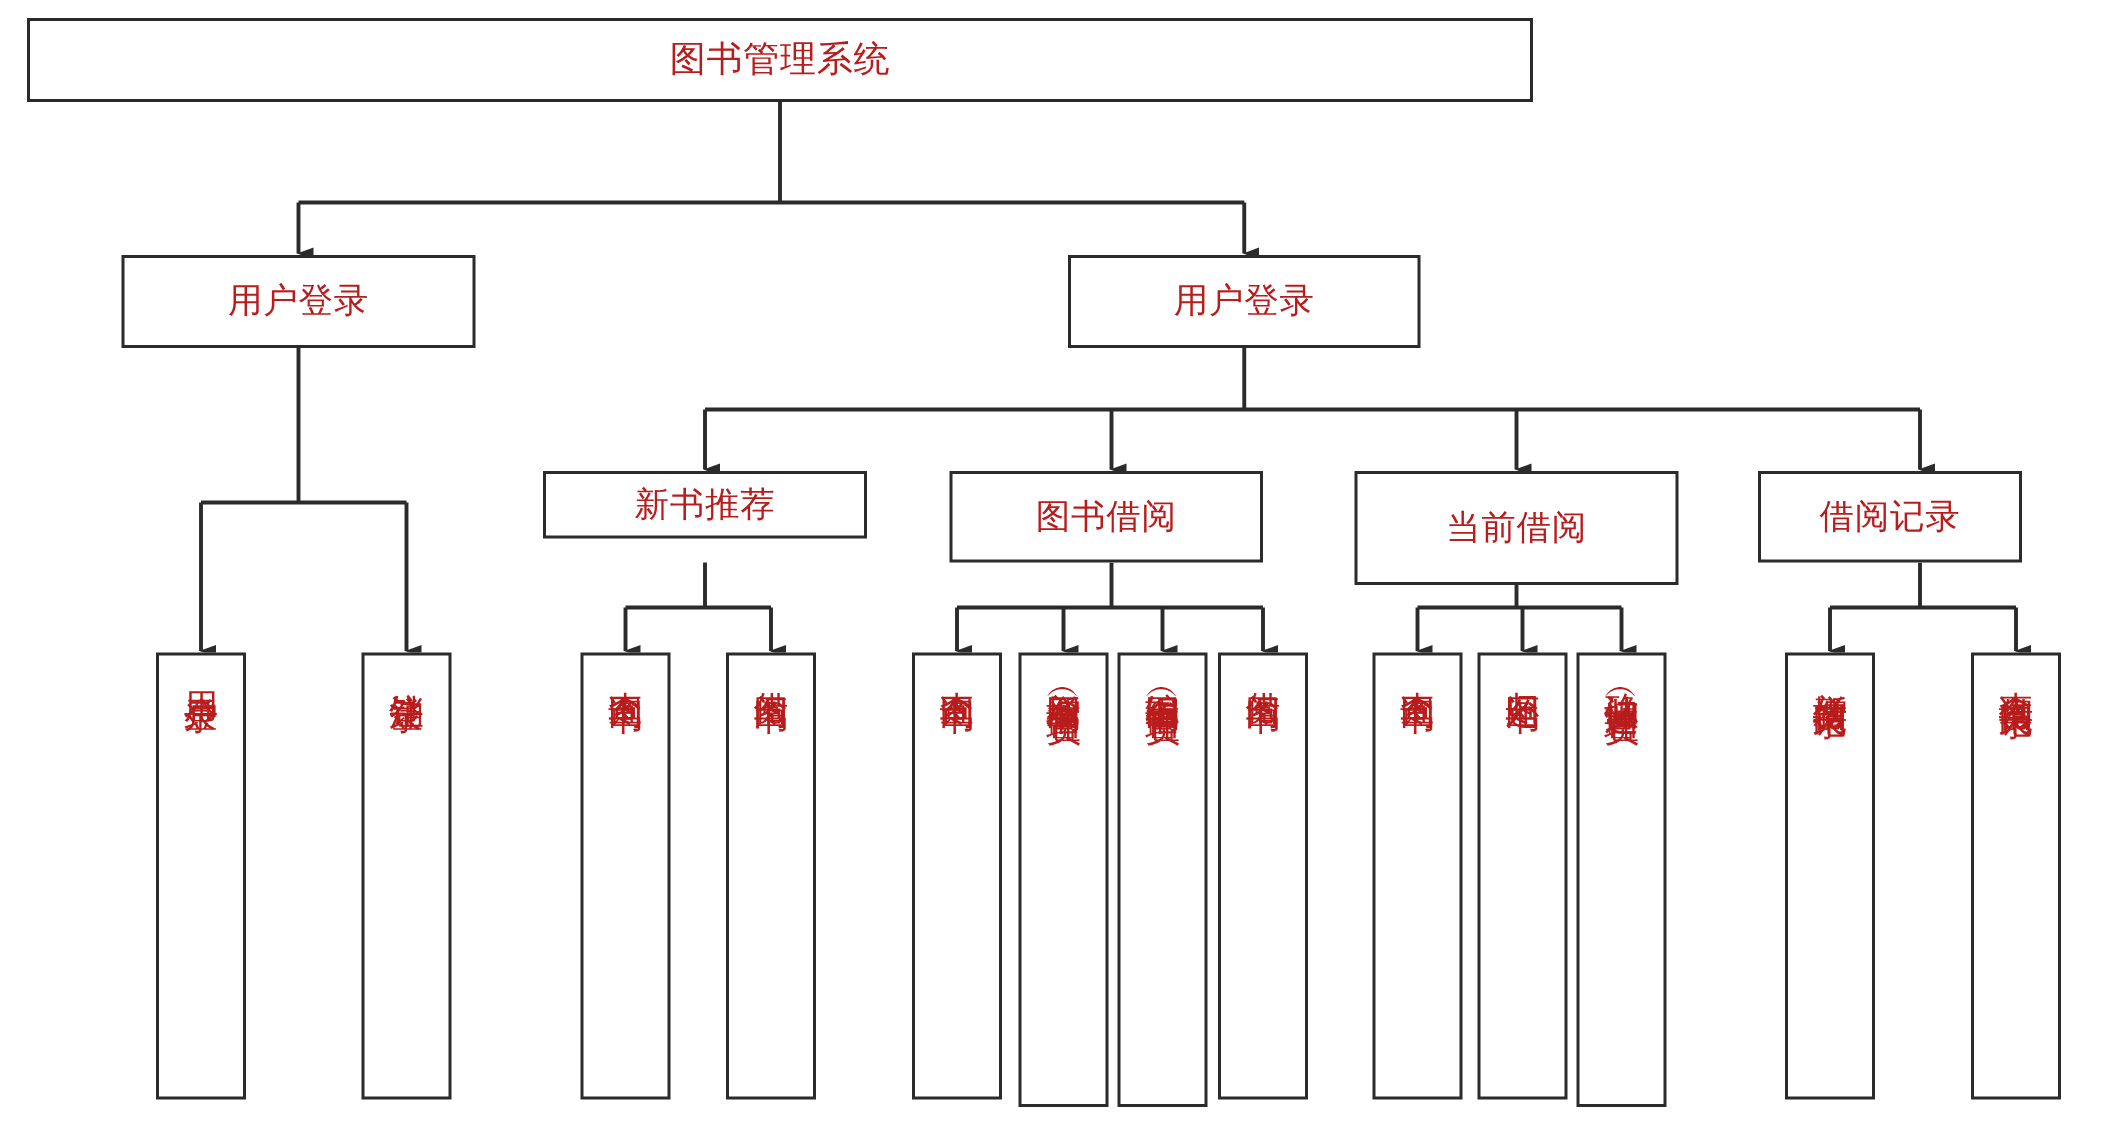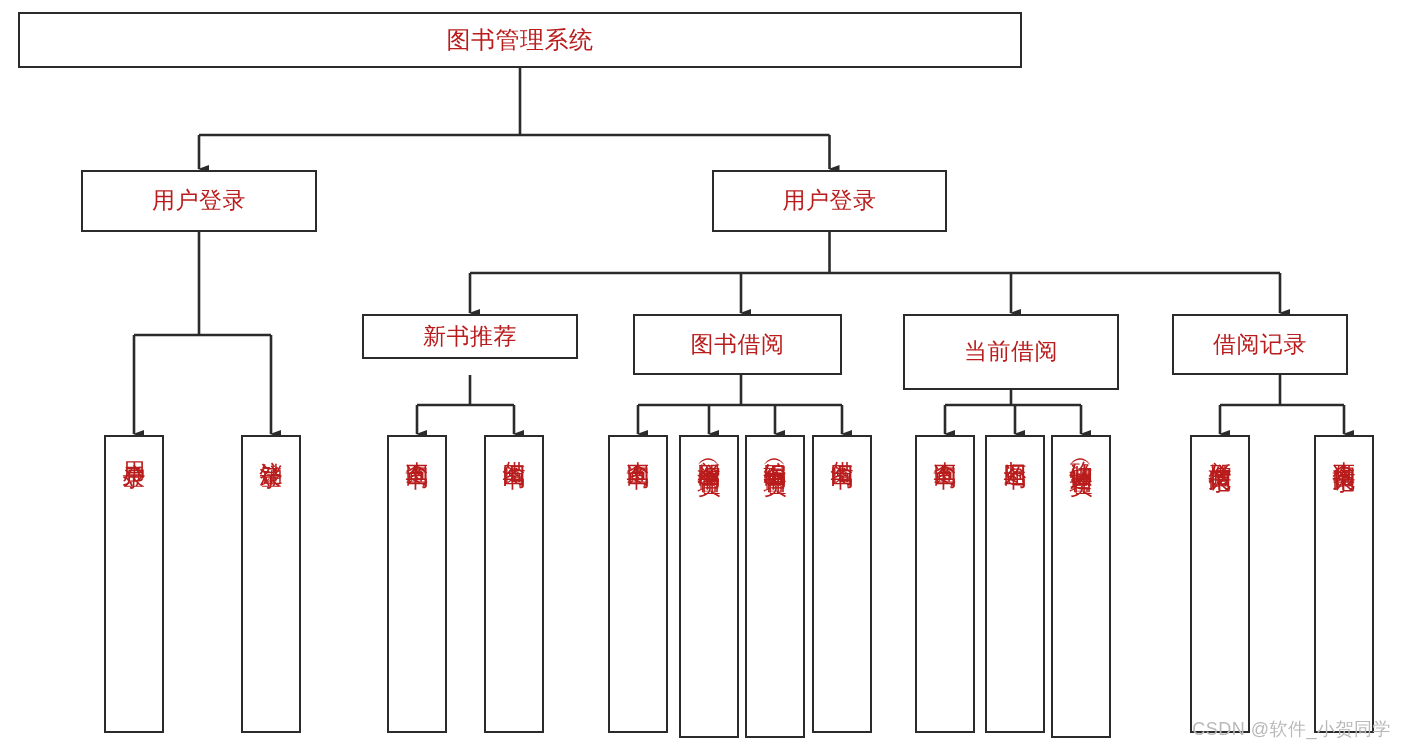--- a/index.html
+++ b/index.html
@@ -180,14 +180,13 @@
         <span class="node-label">确认归还（管理员）</span>
       </div>
       <div class="node vertical" style="left: 1190px; top: 435px; width: 60px; height: 298px;">
         <span class="node-label">新增借阅记录</span>
       </div>
       <div class="node vertical" style="left: 1314px; top: 435px; width: 60px; height: 298px;">
         <span class="node-label">查询借阅记录</span>
       </div>
     </div>
 
-  <div class="watermark">CSDN @软件_小贺同学</div>
 </div>
 
 </body></html>

